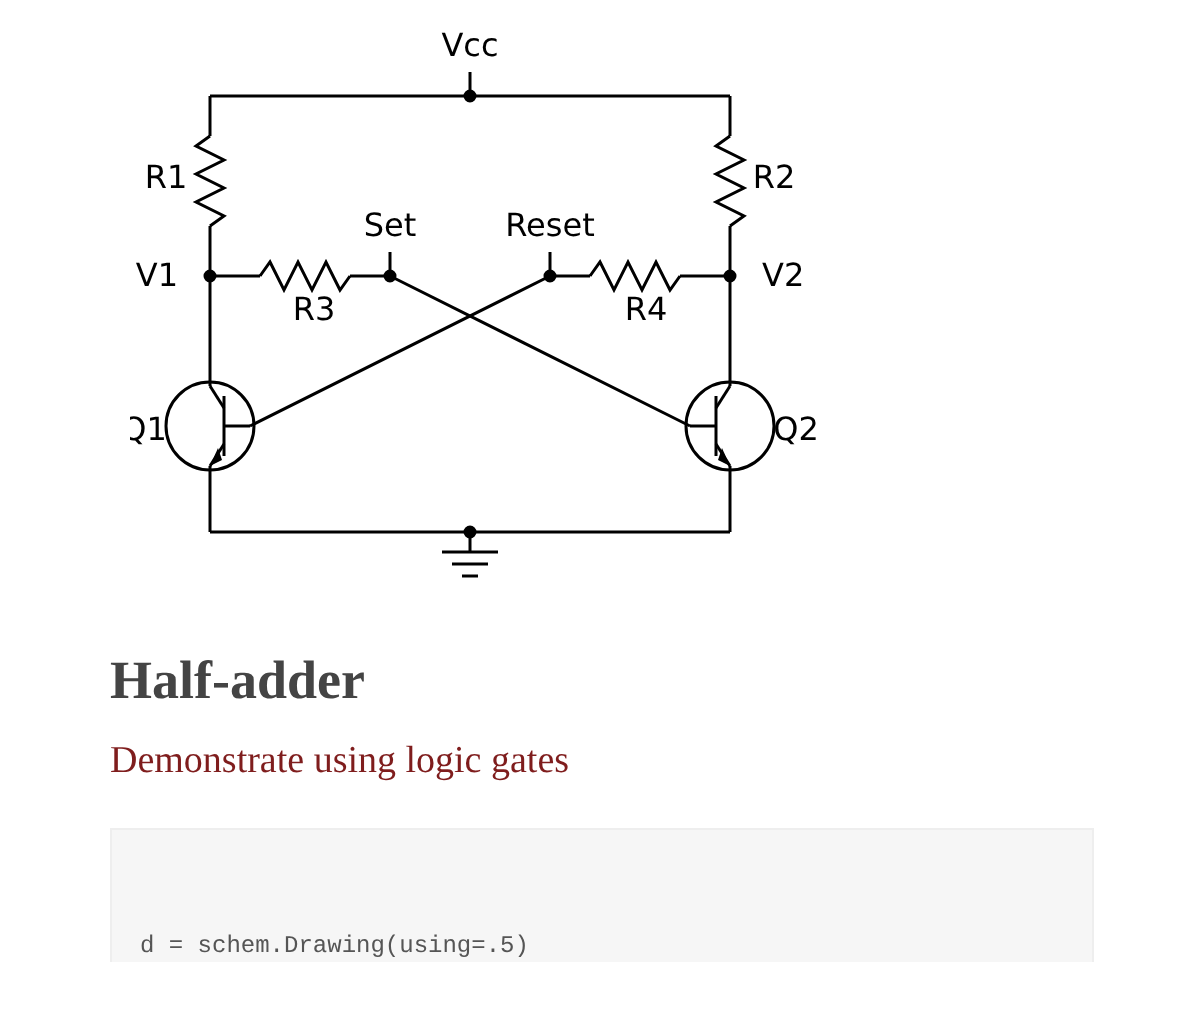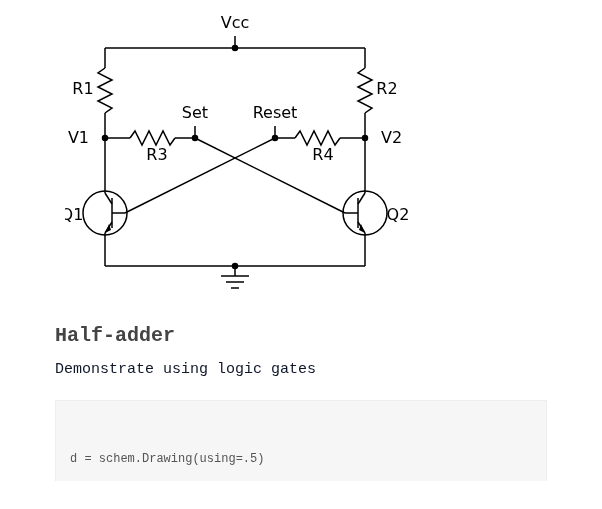--- a/index.html
+++ b/index.html
@@ -1,19 +1,19 @@
 <!DOCTYPE html>
 <html><head>
 <meta charset="utf-8">
 <style>
   html,body{margin:0;padding:0;background:#fff;font-family:Georgia,"Times New Roman",serif;color:#333}
   .page{width:602px;height:481px;box-sizing:border-box;padding:0 55px 0 55px;position:relative;overflow:hidden}
   .schematic{margin-top:8px;margin-left:10px}
-  h2{font-family:Liberation Mono, monospace;font-weight:700;font-size:20px;color:#444;margin:22px 0 14px 0}
-  .subtitle{font-family:Liberation Mono, monospace;font-size:15px;color:#0f172a;margin:0 0 22px 0}
+  h2{font-family:Liberation Serif, serif;font-weight:700;font-size:27px;color:#444;margin:22px 0 14px 0}
+  .subtitle{font-family:Liberation Serif, serif;font-size:19px;color:#7f1d1d;margin:0 0 22px 0}
   .codeblock{background:#f6f6f6;border:1px solid #eee;padding:12px 14px;font-family:"Courier New",monospace;font-size:12px;line-height:1.55;color:#555;white-space:pre}
   .codeline{display:block}
   .sch-label{font-family:"DejaVu Sans",Arial,sans-serif;font-size:16px;fill:#000}
 </style>
 </head>
 <body>
 
 <div class="page">
   <div class="schematic">
     <svg width="380" height="290" viewBox="0 0 380 290">

